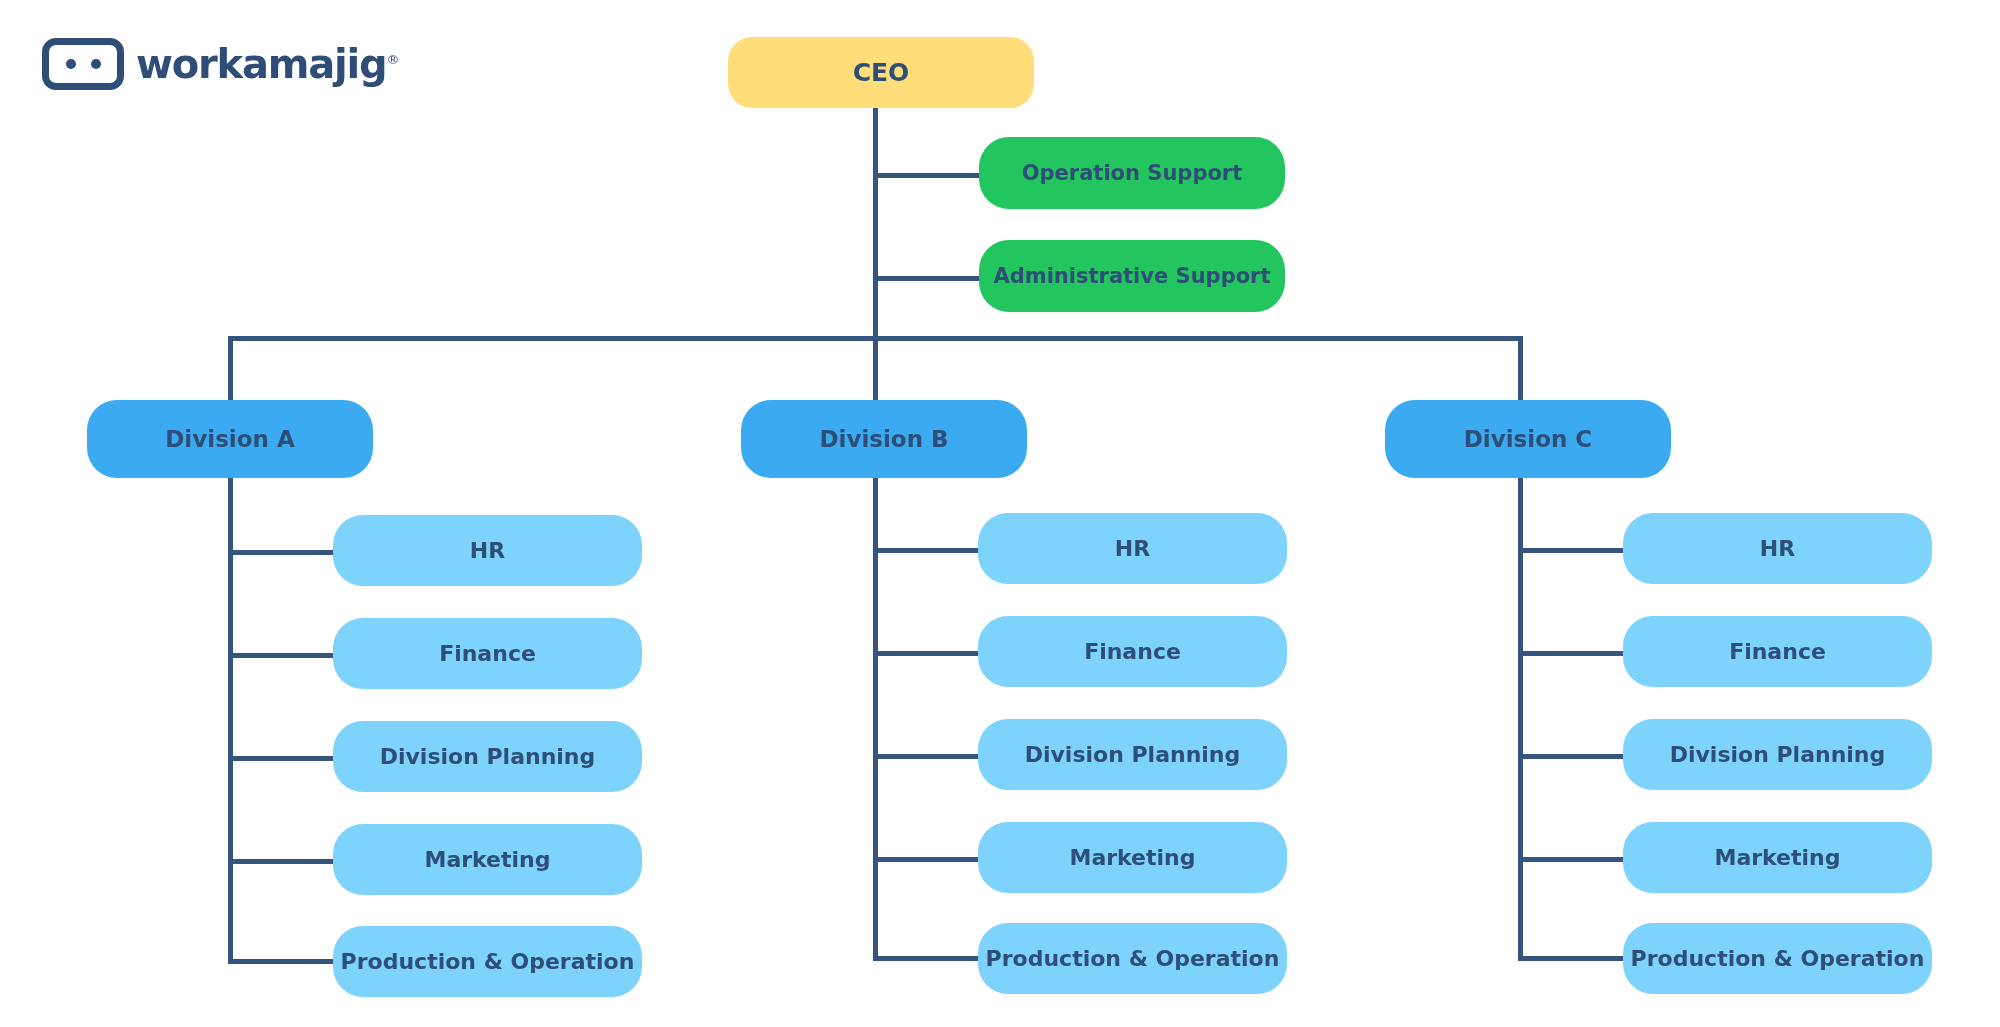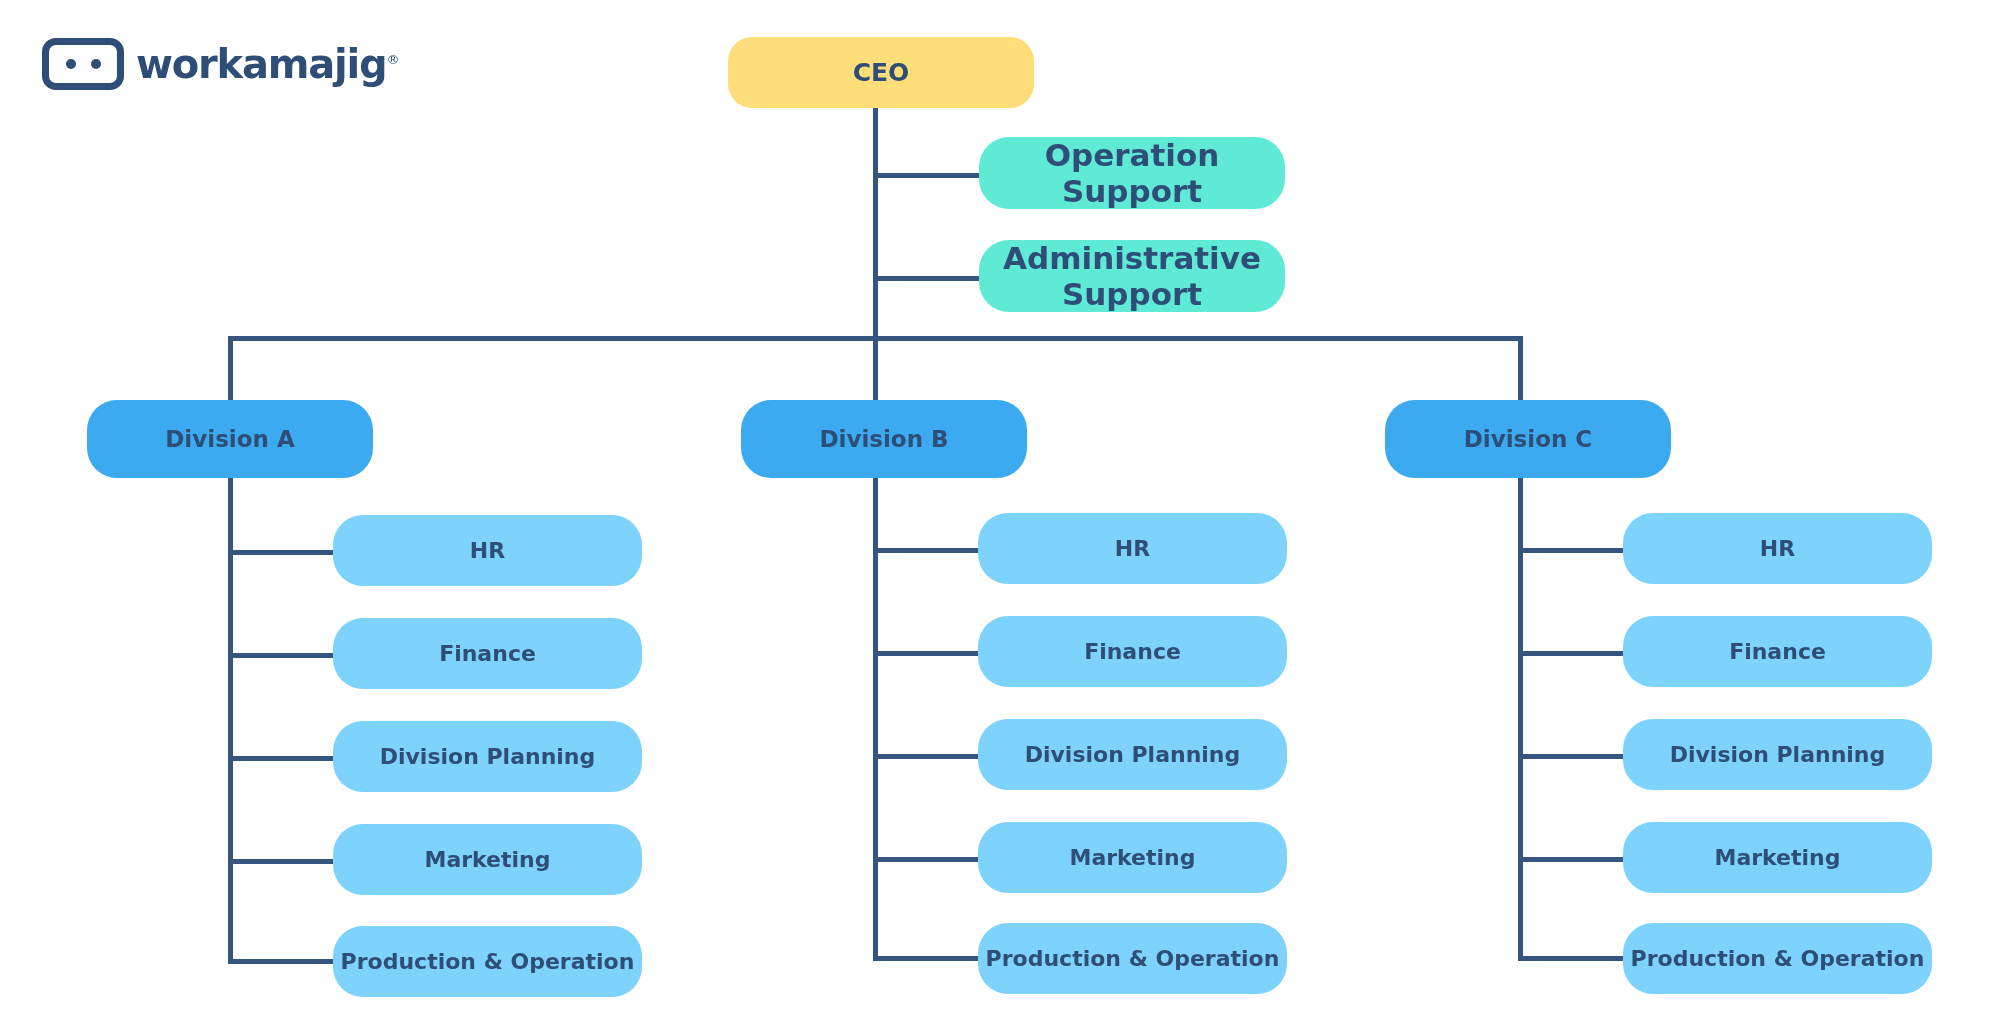--- a/index.html
+++ b/index.html
@@ -80,23 +80,23 @@
     font-weight: bold;
     text-align: center;
     font-family: "DejaVu Sans", sans-serif;
   }
   .node-ceo {
     background: #FFDD78;
     border-radius: 24px;
     font-size: 25px;
   }
   .node-support {
-    background: #5eead4;
+    background: #22c55e;
     border-radius: 30px;
-    font-size: 31px;
+    font-size: 21px;
   }
   .node-division {
     background: #3BAAF0;
     border-radius: 30px;
     font-size: 23px;
   }
   .node-dept {
     background: #7dd3fc;
     border-radius: 30px;
     font-size: 22px;

